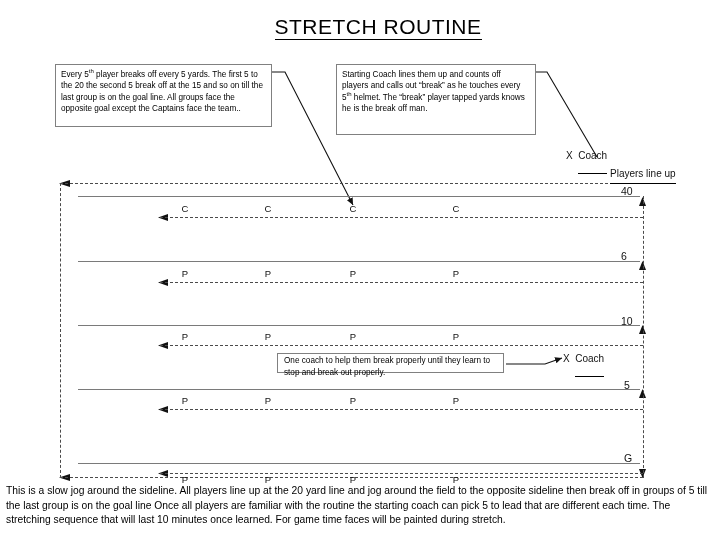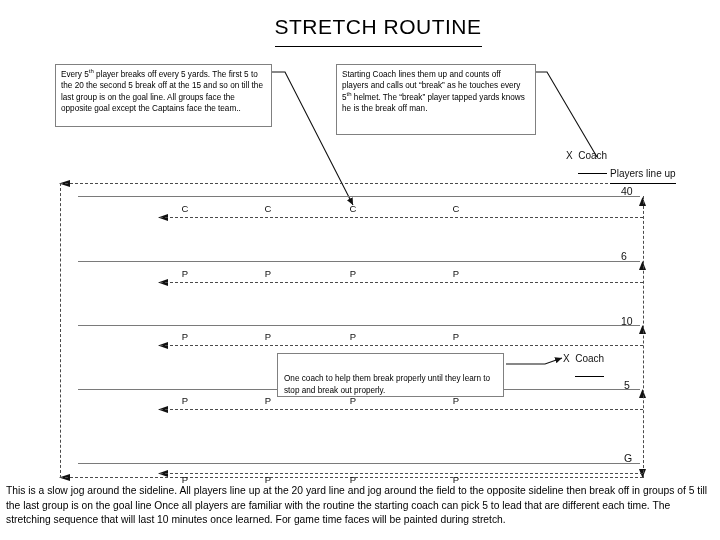--- a/index.html
+++ b/index.html
@@ -26,43 +26,43 @@
     left: 0; top: 15px;
     width: 720px;
     text-align: center;
     font-size: 21px;
     letter-spacing: 0.5px;
     font-weight: 400;
     color: #000;
   }
   .title span {
     border-bottom: 1.5px solid #000;
-    padding-bottom: 8px;
+    padding-bottom: 1px;
     margin-left: 36px;
   }
   
   .callout {
     position: absolute;
     box-sizing: border-box;
     border: 1px solid #808080;
     background: #ffffff;
     font-size: 8.2px;
     line-height: 11.4px;
     padding: 4px 6px 4px 5px;
     color: #000;
   }
   .callout sup {
     font-size: 6px;
     vertical-align: super;
     line-height: 0;
   }
   #callout-break-off { left: 55px; top: 64px; width: 217px; height: 63px; }
   #callout-starting-coach { left: 336px; top: 64px; width: 200px; height: 71px; }
-  #callout-one-coach { left: 277px; top: 353px; width: 227px; height: 44px;
-                       padding: 19px 6px; line-height: 11.5px; }
+  #callout-one-coach { left: 277px; top: 353px; width: 227px; height: 20px;
+                       padding: 1px 6px; line-height: 11.5px; }
   
   .yard-line {
     position: absolute;
     height: 0;
     border-top: 1.5px solid #7a7a7a;
   }
   .dash-row {
     position: absolute;
     height: 0;
     border-top: 1.4px dashed #4a4a4a;

